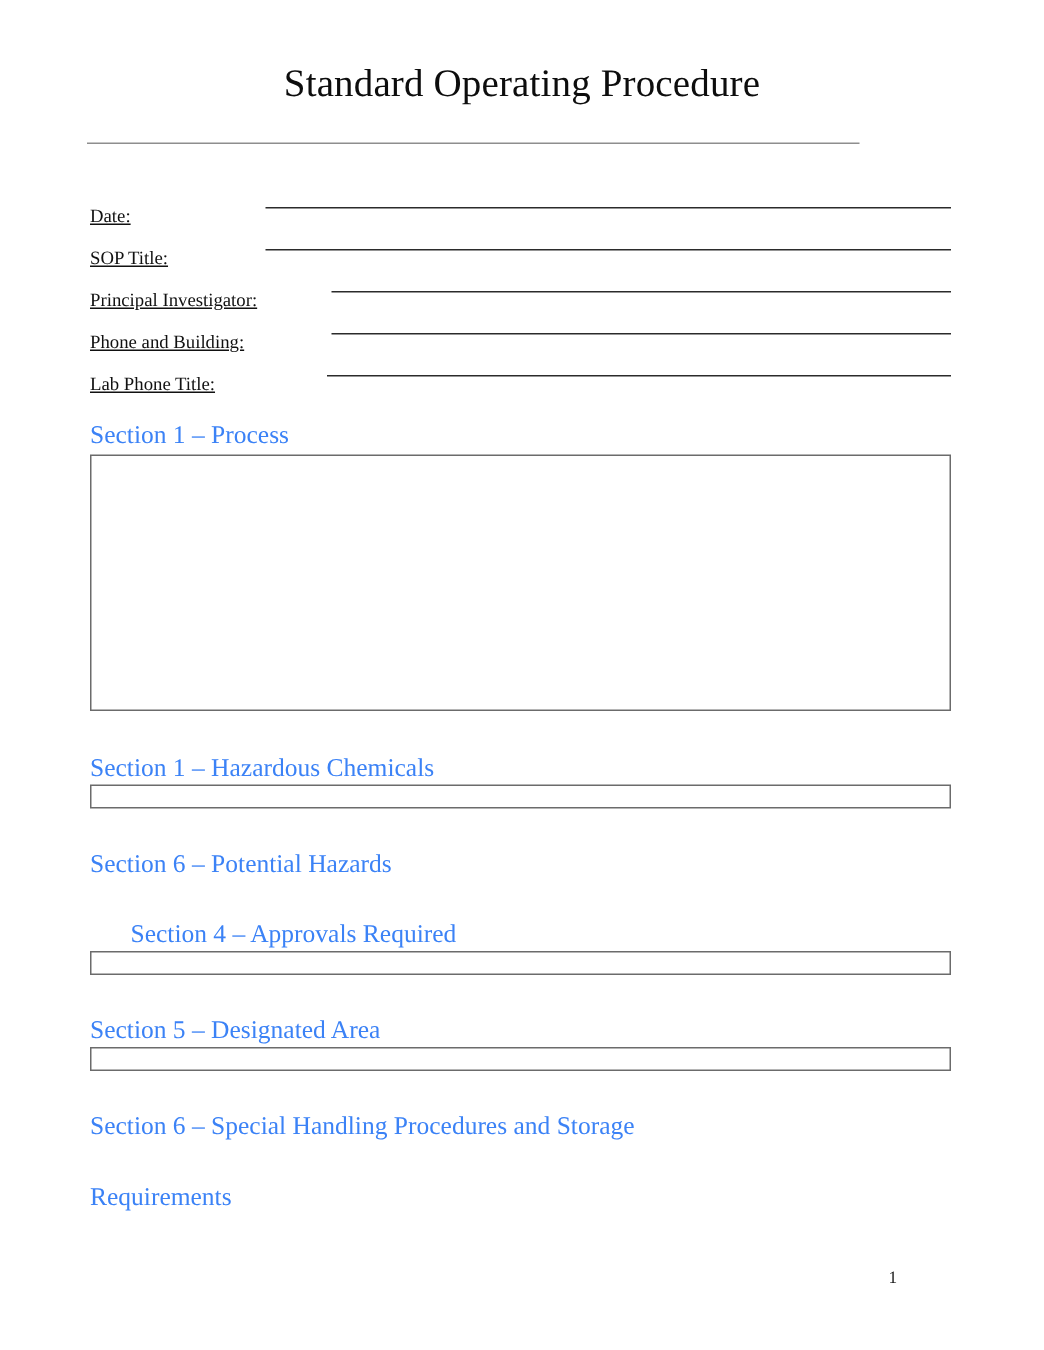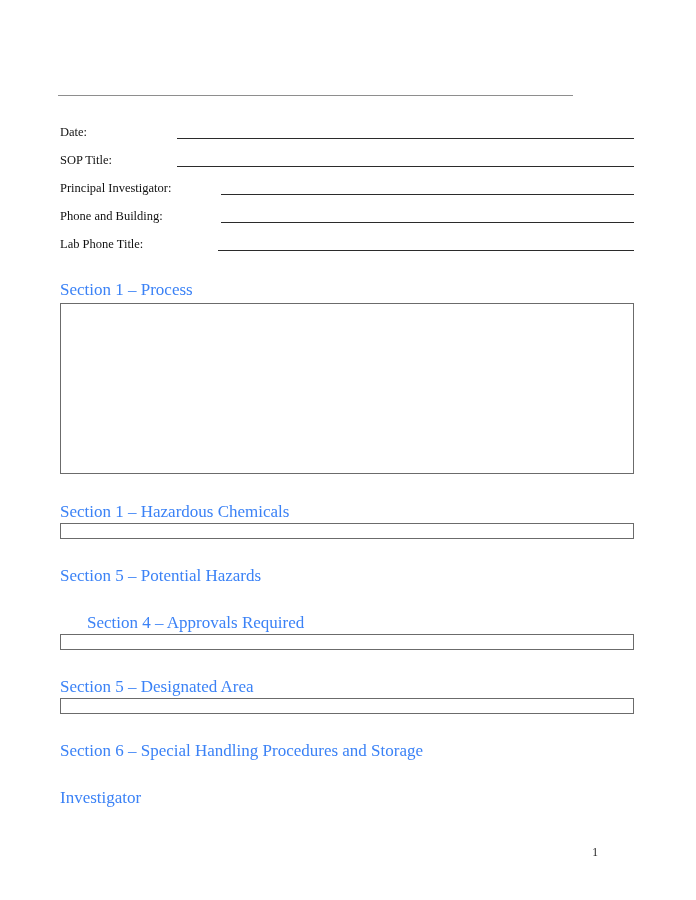--- a/index.html
+++ b/index.html
@@ -50,25 +50,26 @@
   .field-row {
     position: absolute;
     left: 60px;
     width: 580px;
     height: 20px;
   }
 
   .field-label {
     position: absolute;
     left: 0;
-    top: 0;
+    top: 12px;
     font-size: 12.5px;
     line-height: 16px;
     color: #111111;
     white-space: nowrap;
+    text-decoration: underline;
   }
 
   .field-line {
     position: absolute;
     top: 14px;
     height: 0;
     border-top: 1.6px solid #2b2b2b;
   }
 
   
@@ -107,20 +108,21 @@
     line-height: 14px;
     color: #1a1a1a;
     text-align: right;
   }
 </style>
 </head>
 <body>
 
 <div class="page" style="background: rgb(255, 255, 255);">
 
+  <div class="doc-title">Standard Operating Procedure</div>
 
   <div class="title-rule" style="border-top-color: rgb(142, 142, 142);"></div>
 
   <div id="fields-container">
       <div class="field-row" style="top: 124px;">
         <span class="field-label">Date:</span>
         <span class="field-line" style="left: 117px; width: 457px; border-top-color: rgb(43, 43, 43);"></span>
       </div>
       <div class="field-row" style="top: 152px;">
         <span class="field-label">SOP Title:</span>
@@ -138,24 +140,24 @@
         <span class="field-label">Lab Phone Title:</span>
         <span class="field-line" style="left: 158px; width: 416px; border-top-color: rgb(43, 43, 43);"></span>
       </div>
     </div>
 
   <div id="sections-container">
       <div class="section-heading" style="top: 279px;">Section 1 – Process</div>
       <div class="answer-box tall" style="top: 303px; border-color: rgb(107, 107, 107);"></div>
       <div class="section-heading" style="top: 501px;">Section 1 – Hazardous Chemicals</div>
       <div class="answer-box thin" style="top: 523px; border-color: rgb(107, 107, 107);"></div>
-      <div class="section-heading" style="top: 565px;">Section 5 – Potential Hazards</div>
+      <div class="section-heading" style="top: 565px;">Section 6 – Potential Hazards</div>
       <div class="section-heading" style="top: 612px; margin-left: 27px;">Section 4 – Approvals Required</div>
       <div class="answer-box thin" style="top: 634px; border-color: rgb(107, 107, 107);"></div>
       <div class="section-heading" style="top: 676px;">Section 5 – Designated Area</div>
       <div class="answer-box thin" style="top: 698px; border-color: rgb(107, 107, 107);"></div>
       <div class="section-heading" style="top: 740px;">Section 6 – Special Handling Procedures and Storage</div>
-      <div class="section-heading" style="top: 787px;">Investigator</div>
+      <div class="section-heading" style="top: 787px;">Requirements</div>
     </div>
 
   <div class="page-number" style="left: 578px; top: 845px; width: 20px;">1</div>
 
 </div>
 
 </body></html>

